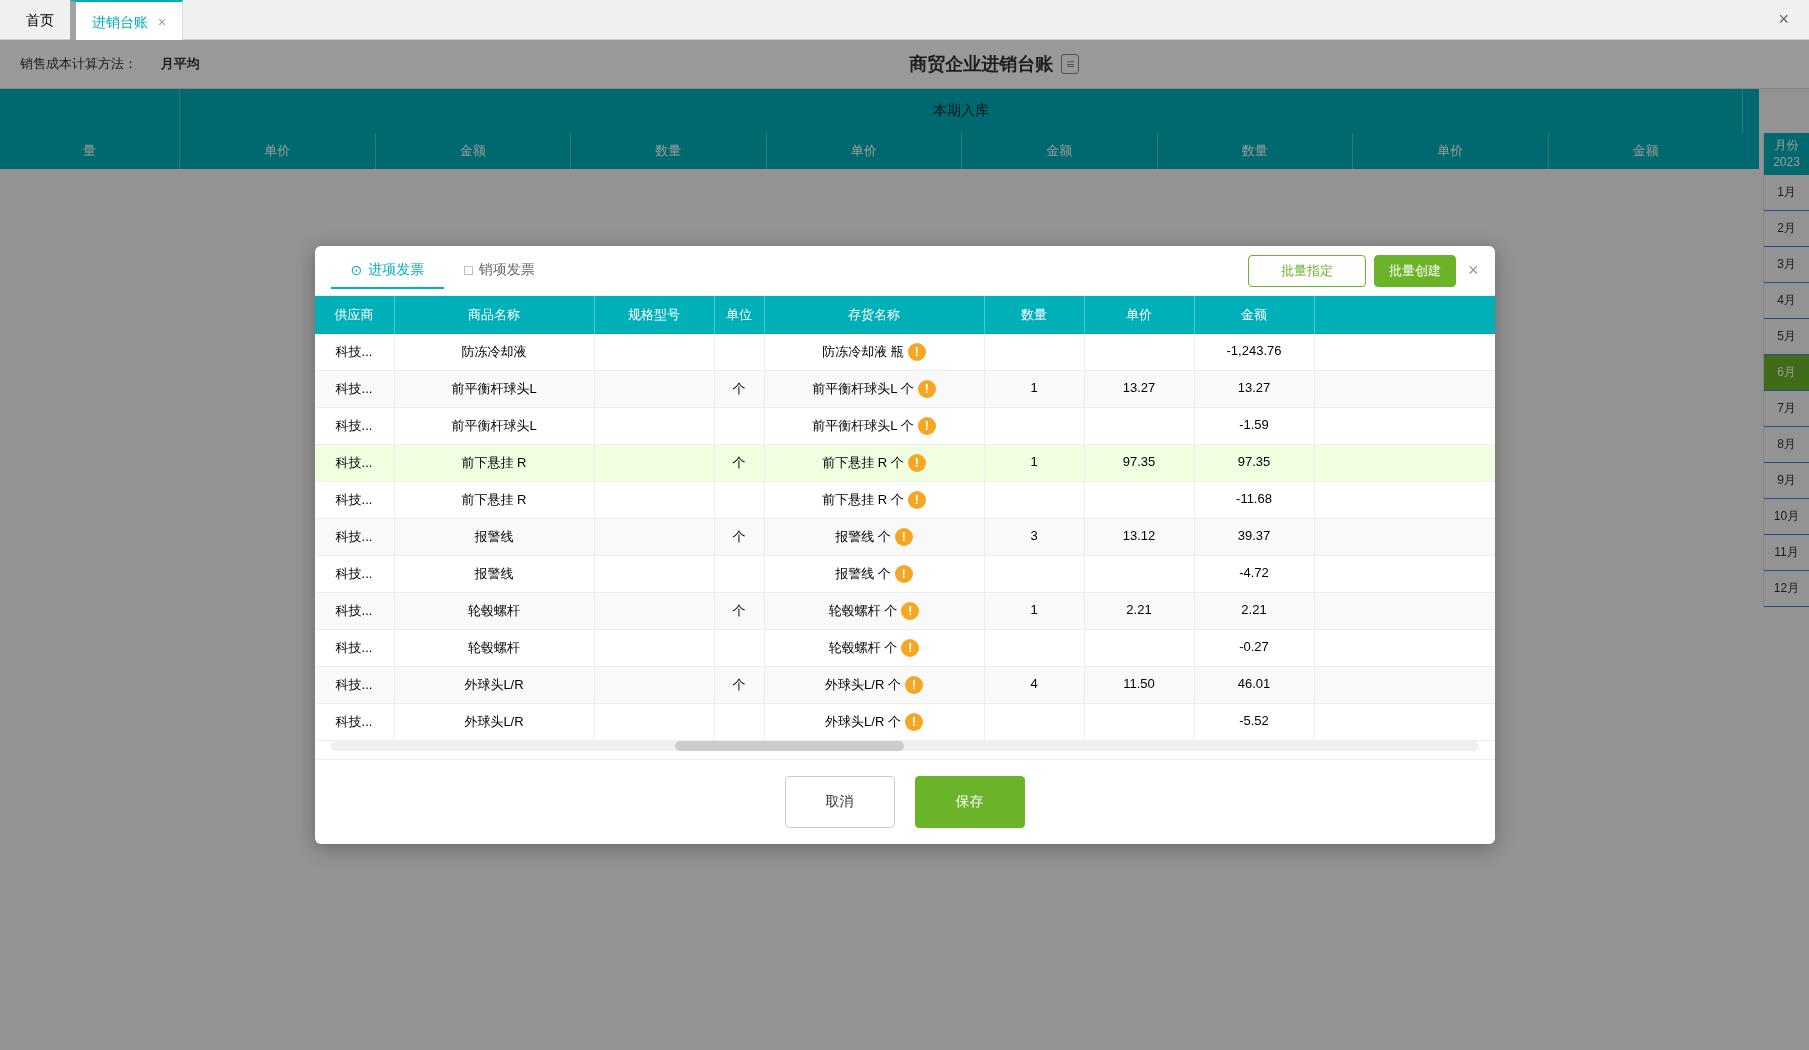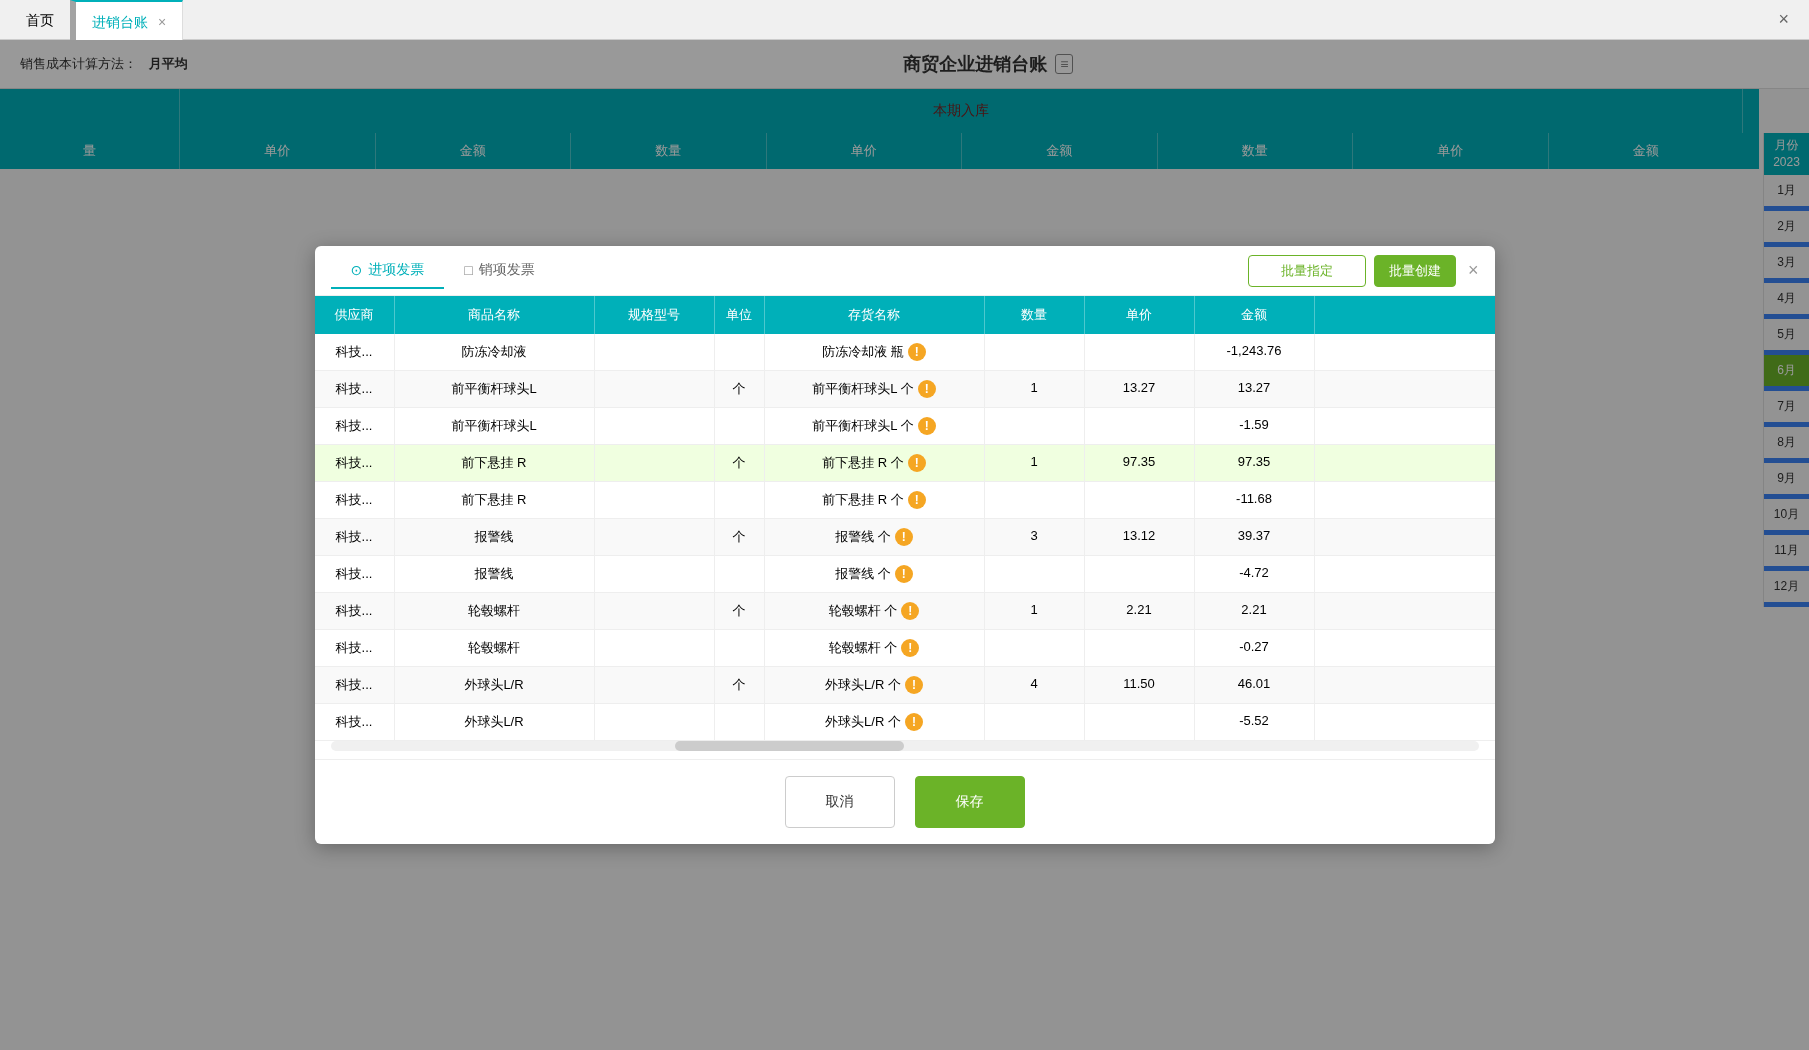--- a/index.html
+++ b/index.html
@@ -286,21 +286,21 @@
       height: 100%;
       background: #ccc;
       border-radius: 5px;
     }
     .month-item {
       height: 36px;
       display: flex;
       align-items: center;
       justify-content: center;
       font-size: 12px;
-      border-bottom: 5px solid #3b82f6;
+      border-bottom: 1px solid #3b82f6;
       color: #333;
     }
     .month-item.active {
       background: #6bb328;
       color: #fff;
     }
   </style>
 </head>
 <body>
 
@@ -313,31 +313,31 @@
     <span class="tab-close">×</span>
   </div>
   <div class="window-close">×</div>
 </div>
 
 <div class="main-content">
 
   <div class="toolbar">
     <div class="toolbar-left">
       <span>销售成本计算方法：</span>
-      <span style="margin-left:8px;font-weight:bold;">月平均</span>
+      <span style="margin-left:20px;font-weight:bold;">月平均</span>
     </div>
     <div class="toolbar-title">
       <span>商贸企业进销台账</span>
       <span style="font-size:14px;color:#888;border:1px solid #888;border-radius:3px;padding:1px 4px;">≡</span>
     </div>
   </div>
 
   <div style="display:flex;background:#00b0b9;height:44px;margin-right:50px;">
     <div style="width:180px;min-width:180px;display:flex;align-items:center;justify-content:center;color:#fff;border-right:1px solid rgba(255,255,255,0.3);"></div>
-    <div style="flex:1;display:flex;align-items:center;justify-content:center;color:#7f1d1d;font-size:14px;border-right:1px solid rgba(255,255,255,0.3);">
+    <div style="flex:1;display:flex;align-items:center;justify-content:center;color:#0f172a;font-size:14px;border-right:1px solid rgba(255,255,255,0.3);">
       <span>本期入库</span>
     </div>
     <div style="width:16px;"></div>
   </div>
   <div style="display:flex;background:#00b0b9;height:36px;margin-right:50px;">
     <div style="width:180px;min-width:180px;display:flex;align-items:center;justify-content:center;color:#fff;font-size:13px;border-right:1px solid rgba(255,255,255,0.3);">
       <span>量</span>
     </div>
     <div style="flex:1;display:flex;align-items:center;justify-content:center;color:#fff;font-size:13px;border-right:1px solid rgba(255,255,255,0.3);">
       <span>单价</span>

